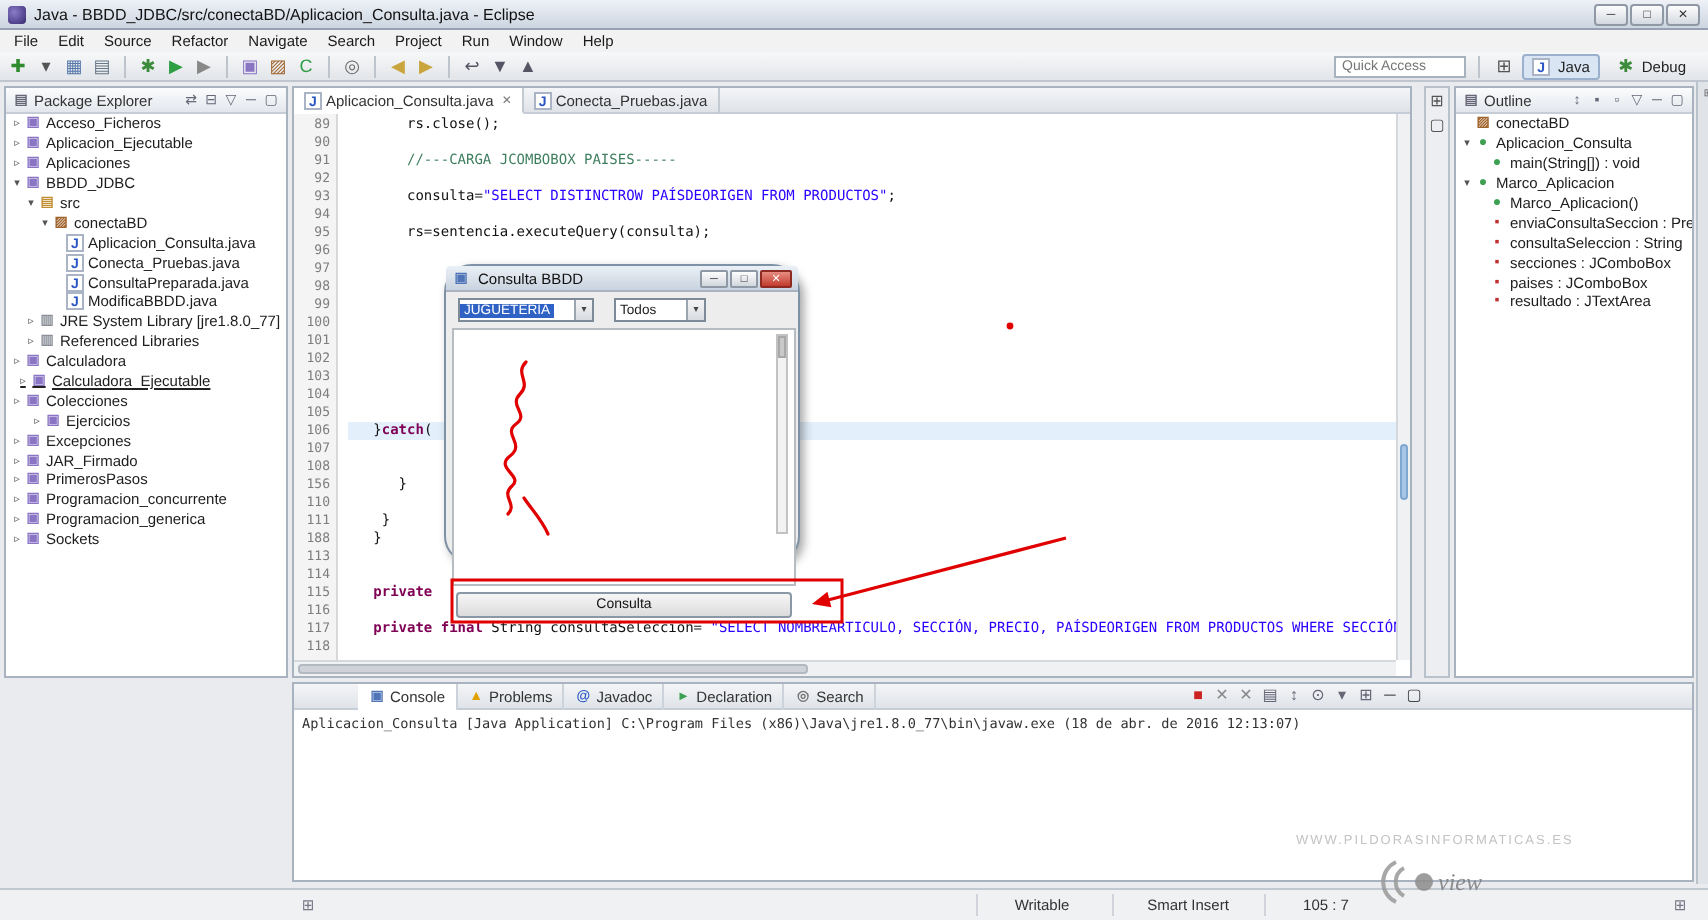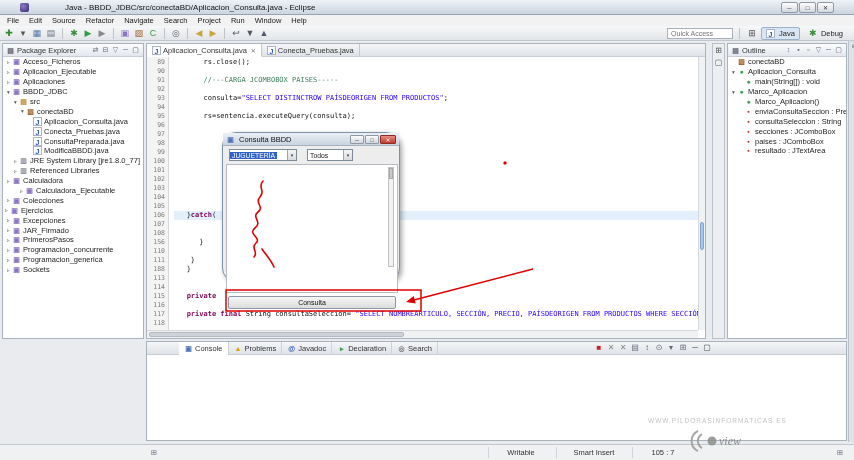--- a/index.html
+++ b/index.html
@@ -2,21 +2,21 @@
 <html><head>
 <meta charset="utf-8">
 <style>
   * { margin:0; padding:0; box-sizing:border-box; }
   html,body { width:854px; height:460px; overflow:hidden; }
   body { font-family:"Liberation Sans", sans-serif; background:#e9ebee; position:relative; color:#222; font-size:8px; }
 
   
   #titlebar { position:absolute; left:0; top:0; width:854px; height:15px;
     background:linear-gradient(#eef2f7,#ccd5e0); border-bottom:1px solid #96a2b2;
-    display:flex; align-items:center; padding:0 20px; z-index:5;gap:32px;}
+    display:flex; align-items:center; padding:0 4px; z-index:5;}
   .app-icon { width:9px; height:9px; border-radius:2px; margin-right:4px; flex:none;
     background:radial-gradient(circle at 35% 35%, #8b7cc9, #35296e); }
   #titlebar .title { font-size:8px; color:#111; white-space:nowrap; }
   #win-controls { margin-left:auto; display:flex; gap:1px; }
   .wbtn { width:17px; height:11px; font-size:6px; line-height:10px; text-align:center;
     background:linear-gradient(#fdfdfd,#d4d9e1); border:1px solid #8f99a6; border-radius:2px; color:#333; }
 
   
   #menubar { position:absolute; left:0; top:15px; width:854px; height:11px; background:#f2f2f2;
     display:flex; align-items:center; padding-left:2px; z-index:5; }
@@ -267,31 +267,31 @@
       <div class="tree-row" style="padding-left: 9px;">
         <span class="tw-arrow">▹</span>
         <span class="ticon" style="color: rgb(138, 143, 152);">▥</span>
         <span class="tlabel">Referenced Libraries</span>
       </div>
       <div class="tree-row" style="padding-left: 2px;">
         <span class="tw-arrow">▹</span>
         <span class="ticon" style="color: rgb(138, 116, 196);">▣</span>
         <span class="tlabel">Calculadora</span>
       </div>
-      <div class="tree-row" style="padding-left: 15px;">
+      <div class="tree-row" style="padding-left: 5px; text-decoration: underline;">
         <span class="tw-arrow">▹</span>
         <span class="ticon" style="color: rgb(138, 116, 196);">▣</span>
         <span class="tlabel">Calculadora_Ejecutable</span>
       </div>
       <div class="tree-row" style="padding-left: 2px;">
         <span class="tw-arrow">▹</span>
         <span class="ticon" style="color: rgb(138, 116, 196);">▣</span>
         <span class="tlabel">Colecciones</span>
       </div>
-      <div class="tree-row" style="padding-left: 0;">
+      <div class="tree-row" style="padding-left: 12px;">
         <span class="tw-arrow">▹</span>
         <span class="ticon" style="color: rgb(138, 116, 196);">▣</span>
         <span class="tlabel">Ejercicios</span>
       </div>
       <div class="tree-row" style="padding-left: 2px;">
         <span class="tw-arrow">▹</span>
         <span class="ticon" style="color: rgb(138, 116, 196);">▣</span>
         <span class="tlabel">Excepciones</span>
       </div>
       <div class="tree-row" style="padding-left: 2px;">
@@ -503,20 +503,21 @@
         <span class="gicon sm" style="color: rgb(136, 136, 136);">✕</span>
         <span class="gicon sm" style="color: rgb(102, 102, 119);">▤</span>
         <span class="gicon sm" style="color: rgb(102, 102, 119);">↕</span>
         <span class="gicon sm" style="color: rgb(102, 102, 119);">⊙</span>
         <span class="gicon sm" style="color: rgb(102, 102, 119);">▾</span>
         <span class="gicon sm" style="color: rgb(102, 102, 119);">⊞</span>
         <span class="gicon sm" style="color: rgb(68, 68, 68);">─</span>
         <span class="gicon sm" style="color: rgb(68, 68, 68);">▢</span>
       </span>
   </div>
+  <div id="console-text">Aplicacion_Consulta [Java Application] C:\Program Files (x86)\Java\jre1.8.0_77\bin\javaw.exe (18 de abr. de 2016 12:13:07)</div>
 </div>
 
 <div id="dialog">
   <div class="dtitle">
     <span class="ticon" style="color:#4f74b8">▣</span>
     <span class="dtext">Consulta BBDD</span>
     <span class="dbtns">
       <span class="dbtn">─</span>
       <span class="dbtn">□</span>
       <span class="dbtn close">✕</span>

